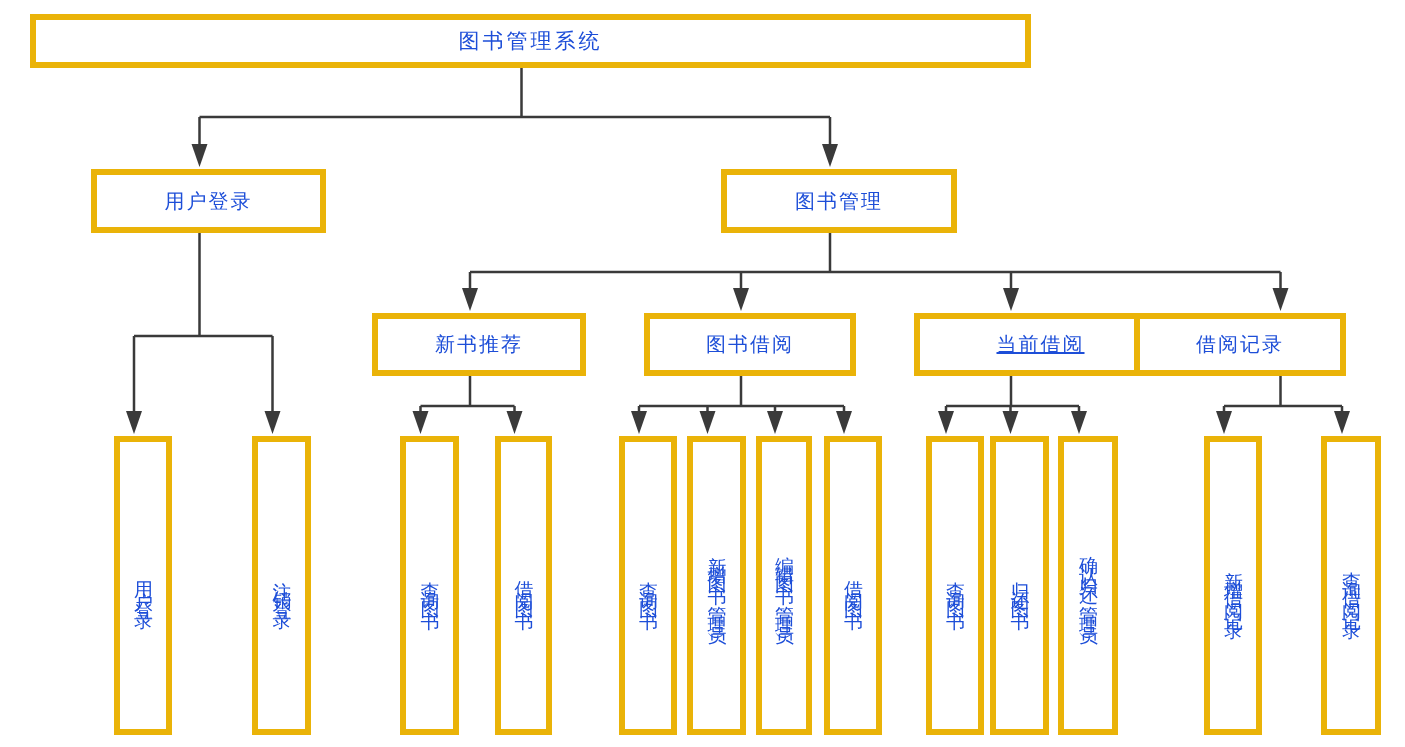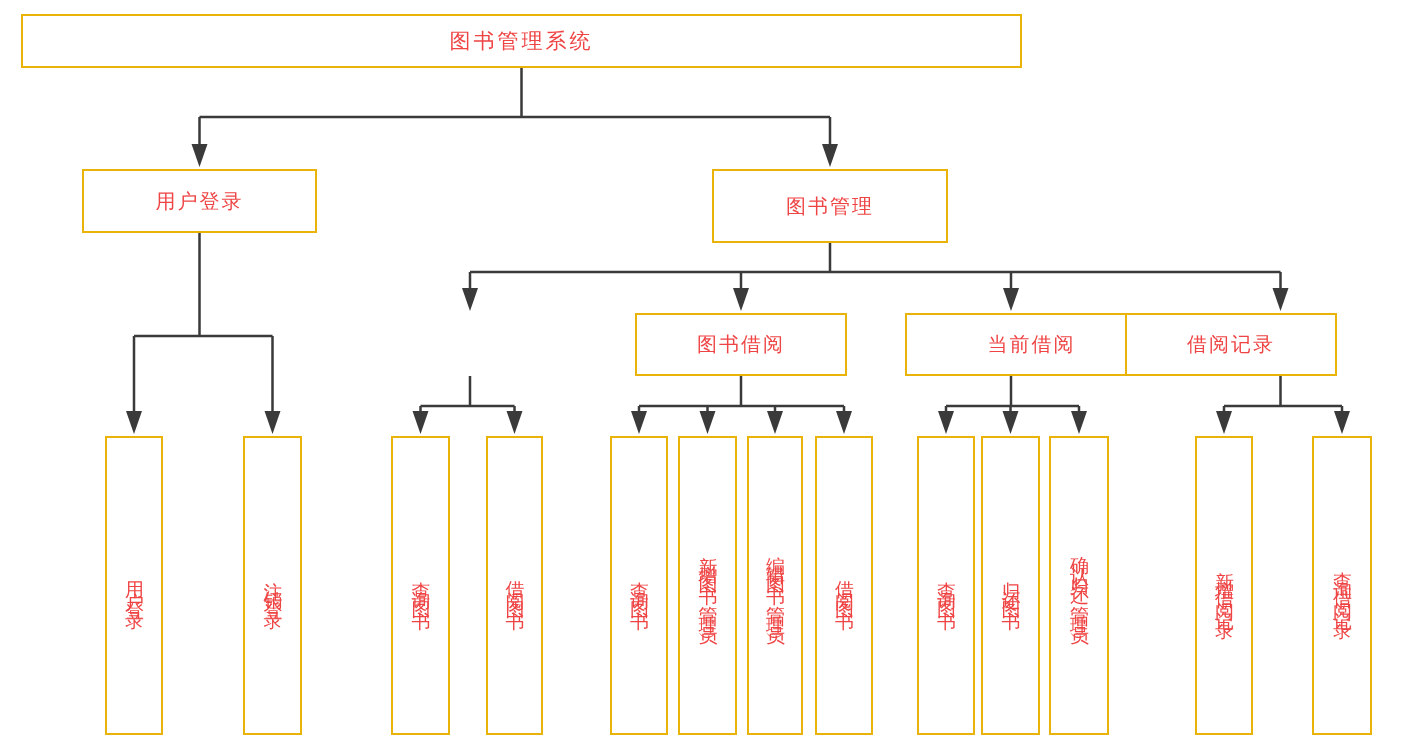--- a/index.html
+++ b/index.html
@@ -22,26 +22,27 @@
     stroke: #3a3a3a;
     stroke-width: 2.5;
   }
   .connectors polygon {
     fill: #3a3a3a;
     stroke: none;
   }
   .box {
     position: absolute;
     box-sizing: border-box;
-    border: 2px solid #eab308;
+    border: 6px solid #eab308;
     background: #ffffff;
     display: flex;
     align-items: center;
     justify-content: center;
-    color: #ef4444;
+    color: #1d4ed8;
+    margin-left: 9px;
   }
   .root-box  { font-size: 21px; letter-spacing: 3px; }
   .h-box     { font-size: 20px; letter-spacing: 2px; }
   .leaf-box .vtext {
     writing-mode: vertical-rl;
     text-orientation: mixed;
     font-size: 19px;
     letter-spacing: 10px;
     line-height: 1.1;
     white-space: nowrap;
@@ -95,24 +96,25 @@
     <polygon points="1071,411 1087,411 1079,434"></polygon>
 
     <path d="M1280.5 376 V406 M1224 406 H1342 M1224 406 V413 M1342 406 V413"></path>
     <polygon points="1216,411 1232,411 1224,434"></polygon>
     <polygon points="1334,411 1350,411 1342,434"></polygon>
   </svg>
 
   <div class="box root-box" style="left:21px; top:14px; width:1001px; height:54px;">图书管理系统</div>
 
   <div class="box h-box" style="left:82px; top:169px; width:235px; height:64px;">用户登录</div>
-  <div class="box h-box" style="left:712px; top:169px; width:236px; height:74px;">图书管理</div>
+  <div class="box h-box" style="left:712px; top:169px; width:236px; height:64px;">图书管理</div>
 
+  <div class="box h-box" style="left:363px; top:313px; width:214px; height:63px;">新书推荐</div>
   <div class="box h-box" style="left:635px; top:313px; width:212px; height:63px;">图书借阅</div>
-  <div class="box h-box" style="left:905px; top:313px; width:253px; height:63px;">当前借阅</div>
+  <div class="box h-box" style="left:905px; top:313px; width:253px; height:63px;text-decoration:underline;">当前借阅</div>
   <div class="box h-box" style="left:1125px; top:313px; width:212px; height:63px;">借阅记录</div>
 
   <div class="box leaf-box" style="left:105px; top:436px; width:58px; height:299px;">
     <span class="vtext">用户登录</span>
   </div>
   <div class="box leaf-box" style="left:243px; top:436px; width:59px; height:299px;">
     <span class="vtext">注销登录</span>
   </div>
 
   <div class="box leaf-box" style="left:391px; top:436px; width:59px; height:299px;">

